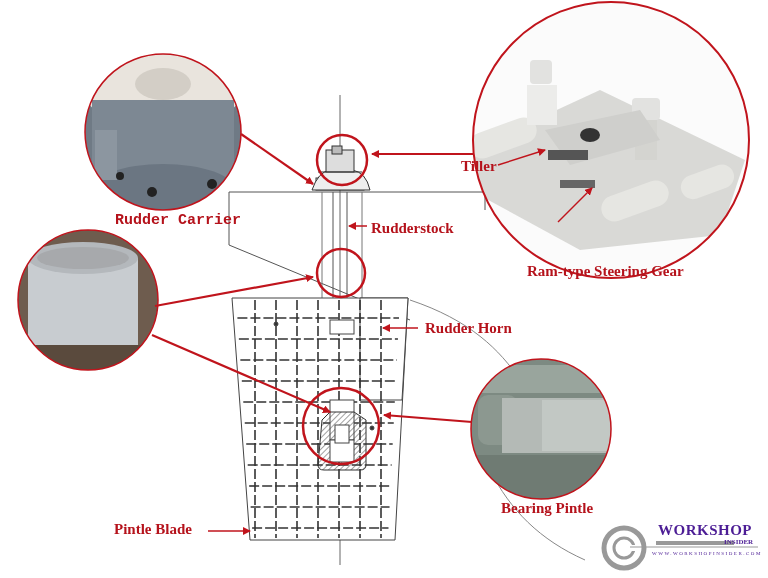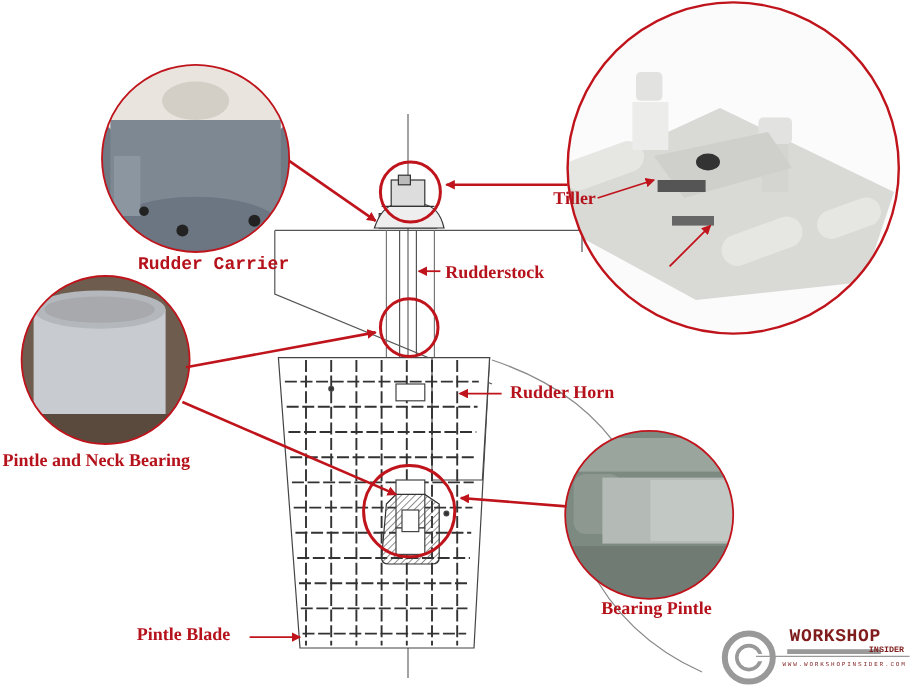--- a/index.html
+++ b/index.html
@@ -1,19 +1,19 @@
 <!DOCTYPE html>
 <html><head>
 <meta charset="utf-8">
 <style>
   html,body{margin:0;padding:0;background:#ffffff;}
   body{width:768px;height:578px;position:relative;overflow:hidden;font-family:"DejaVu Serif","Liberation Serif",serif;}
   #stage{position:absolute;left:0;top:0;width:768px;height:578px;}
   .lbl{position:absolute;color:#b5121b;font-family:"Liberation Serif","DejaVu Serif",serif;font-weight:bold;font-size:15px;white-space:nowrap;letter-spacing:0px;}
-  .wm{position:absolute;color:#7f1d1d;font-family:Liberation Mono, monospace;}
+  .wm{position:absolute;color:#4c1d95;font-family:Liberation Serif, serif;}
 </style>
 </head>
 <body>
 
 <div id="stage">
   <svg width="768" height="578" viewBox="0 0 768 578" style="position:absolute;left:0;top:0;">
     <defs>
       <marker id="ah" markerWidth="8" markerHeight="8" refX="7" refY="4" orient="auto" markerUnits="userSpaceOnUse">
         <path d="M0,0 L8,4 L0,8 z" fill="#c0141c"></path>
       </marker>
@@ -160,21 +160,21 @@
       <circle cx="624" cy="548" r="10" fill="none" stroke="#999" stroke-width="3"></circle>
       <rect x="626" y="545" width="14" height="6" fill="#fff"></rect>
       <line x1="630" y1="547" x2="758" y2="547" stroke="#999" stroke-width="1"></line>
       <rect x="656" y="541" width="78" height="4" fill="#999"></rect>
     </g>
   </svg>
 
   <div class="lbl" style="left:115px;top:212px;font-family:Liberation Mono, monospace;">Rudder Carrier</div>
   <div class="lbl" style="left:371px;top:220px;">Rudderstock</div>
   <div class="lbl" style="left:461px;top:158px;text-align:center;">Tiller</div>
+  <div class="lbl" style="left:527px;top:263px;">Ram-type Steering Gear</div>
   <div class="lbl" style="left:425px;top:320px;">Rudder Horn</div>
-  <div class="lbl" style="left:2px;top:376px;">Pintle and Neck Bearing</div>
   <div class="lbl" style="left:501px;top:500px;">Bearing Pintle</div>
   <div class="lbl" style="left:114px;top:521px;">Pintle Blade</div>
 
   <div class="wm" style="left:658px;top:522px;font-size:15px;font-weight:bold;letter-spacing:0.5px;">WORKSHOP</div>
   <div class="wm" style="left:724px;top:538px;font-size:7px;font-weight:bold;">INSIDER</div>
   <div class="wm" style="left:652px;top:551px;font-size:5px;letter-spacing:1.5px;">WWW.WORKSHOPINSIDER.COM</div>
 </div>
 
 </body></html>

